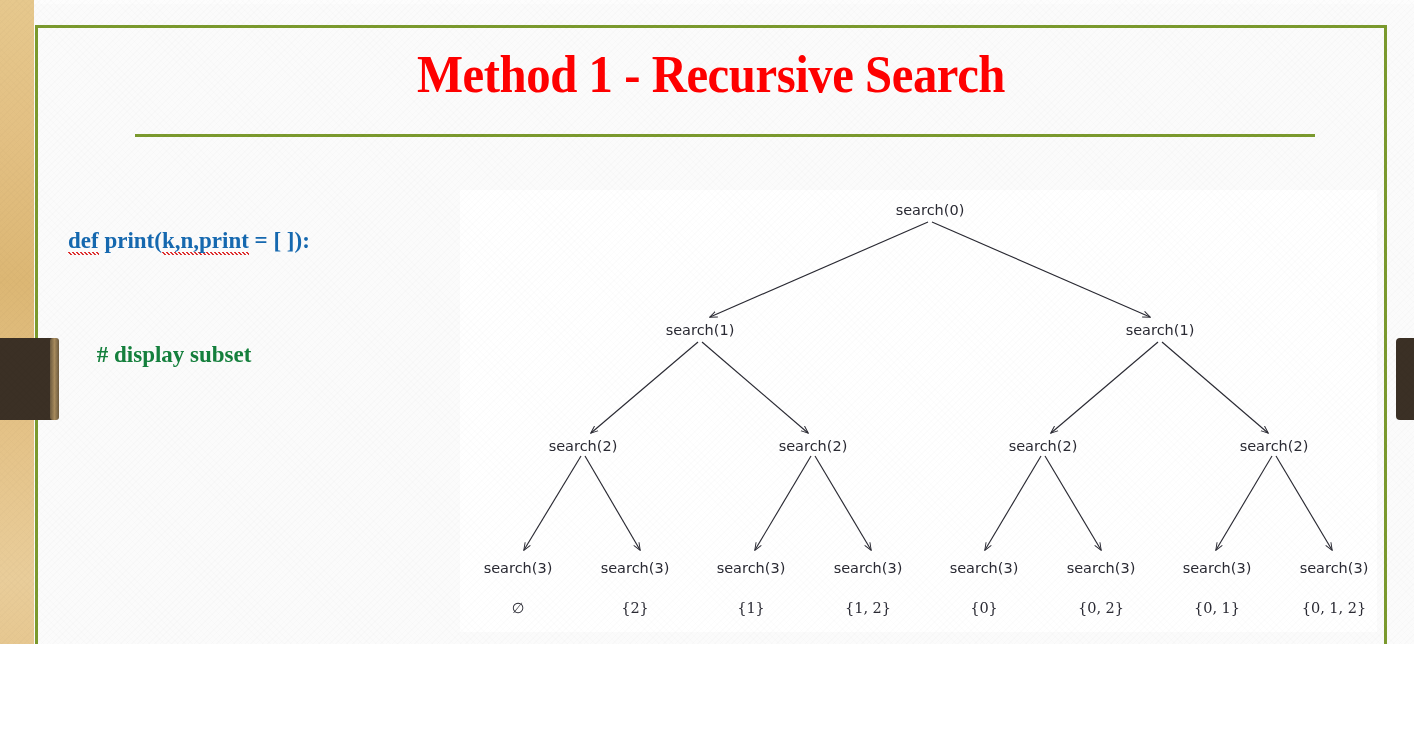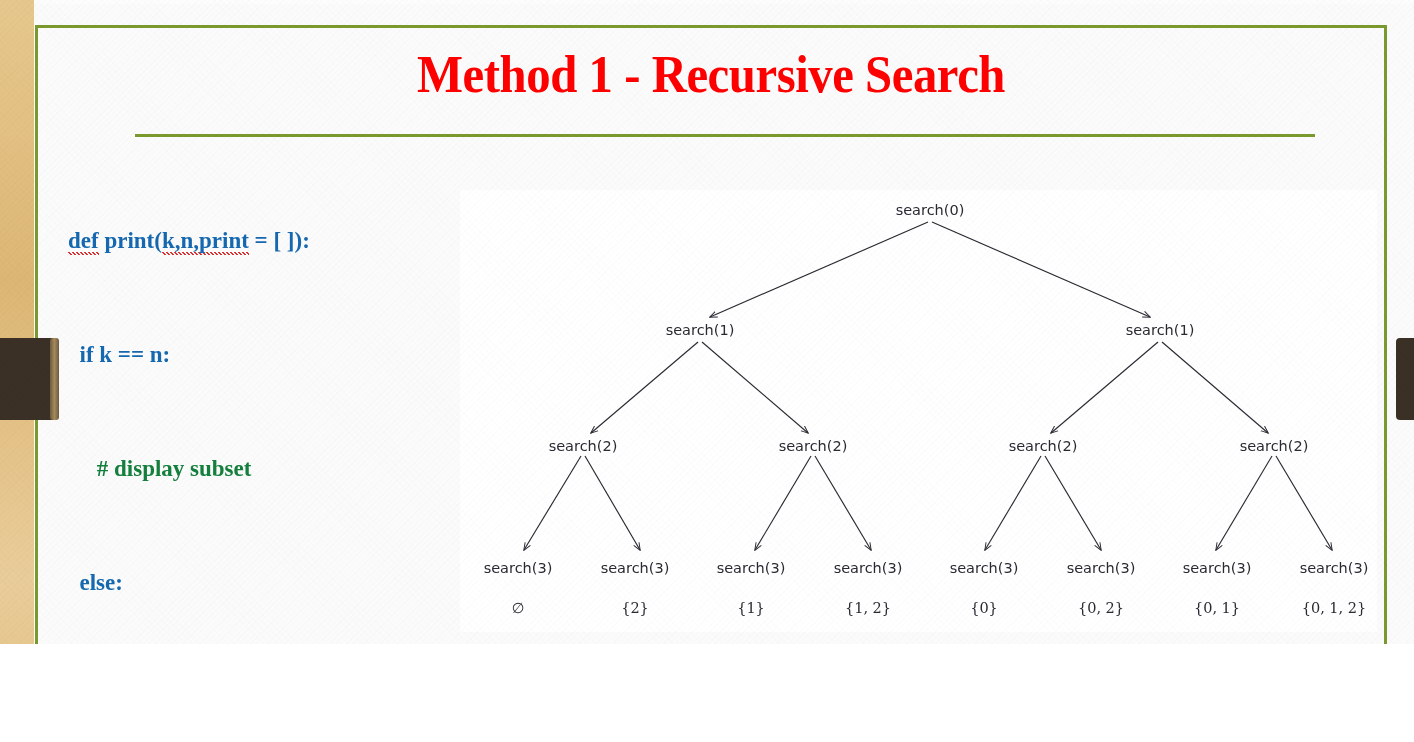--- a/index.html
+++ b/index.html
@@ -163,23 +163,21 @@
   <div id="left-strip"></div>
   <div id="slide-face"></div>
 
   <div id="frame"></div>
 
   <div id="title">Method 1 - Recursive Search</div>
   <div id="title-rule"></div>
 
   <div id="code">
     <span class="code-line"><span class="sq">def</span> <span>print(</span><span class="sq">k,n,print</span> = [ ]):</span>
-    <span class="code-line">  if k == n:</span>
     <span class="code-line c-green">     # display subset</span>
-    <span class="code-line">  else:</span>
     
     
     
     
     
     
   </div>
 
   <div id="figure">
     <svg width="917" height="442" viewBox="0 0 917 442" xmlns="http://www.w3.org/2000/svg">

